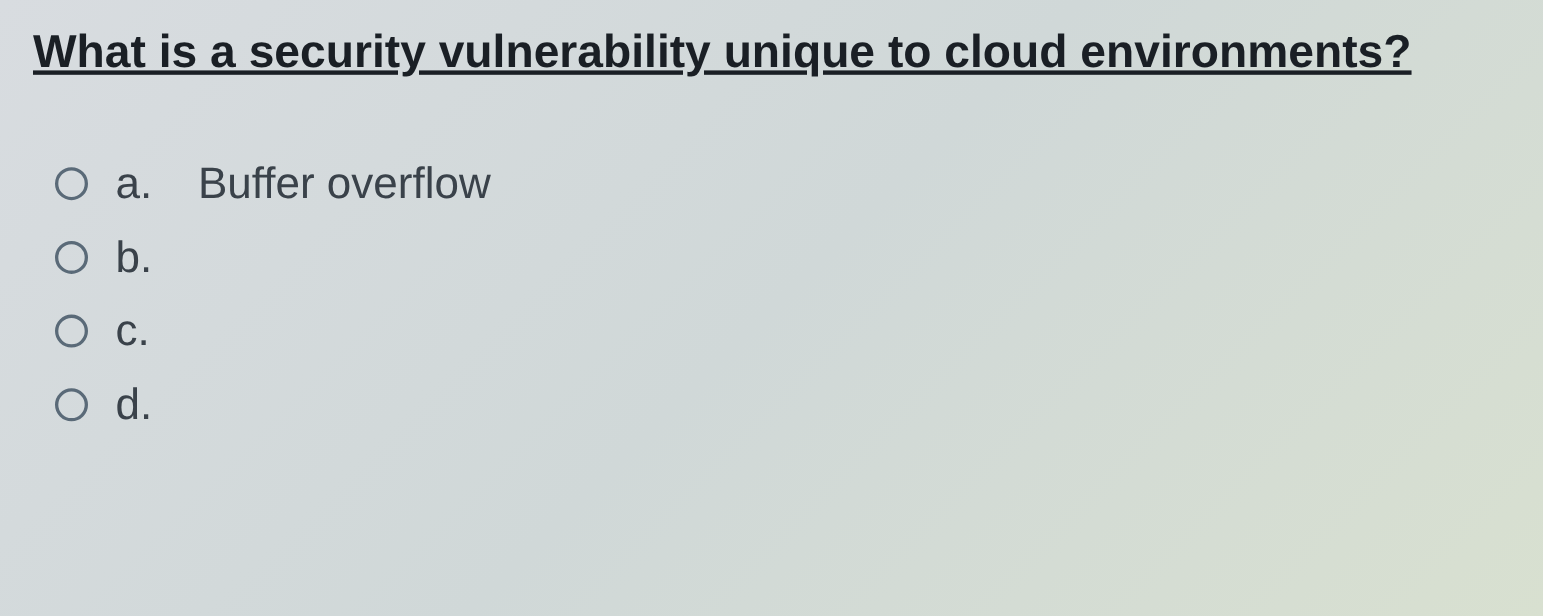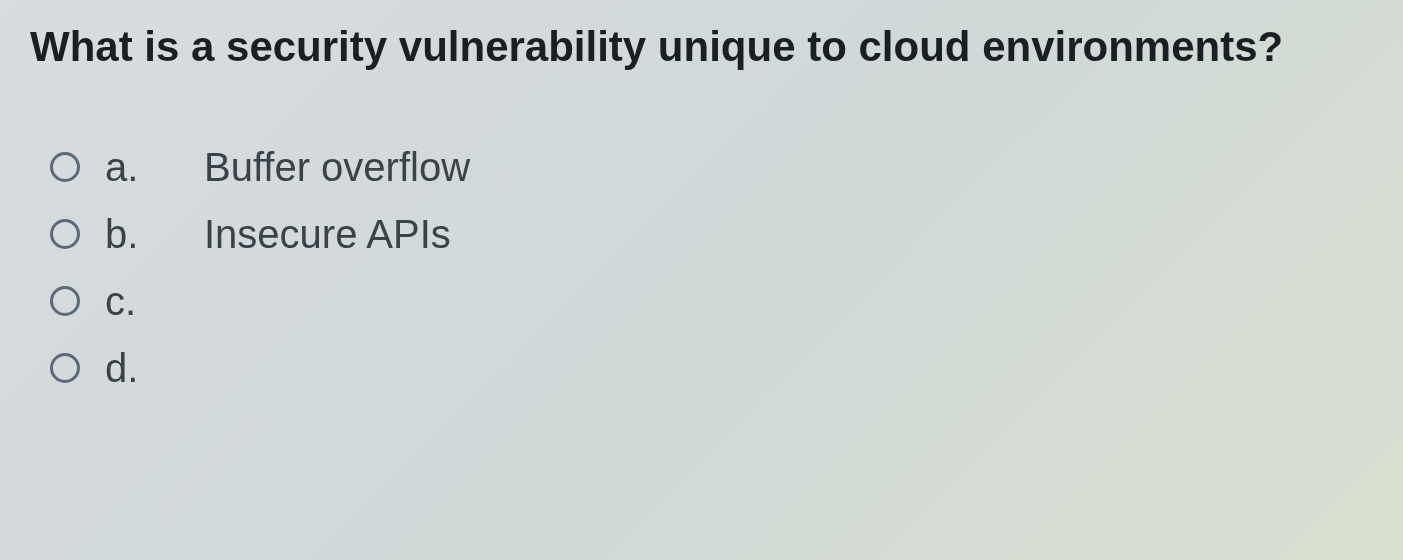--- a/index.html
+++ b/index.html
@@ -15,20 +15,21 @@
       padding: 20px 30px;
       color: #2a2f35;
       overflow: hidden;
     }
     .question-text {
       font-size: 42px;
       font-weight: 700;
       color: #1a1f25;
       margin-bottom: 70px;
       line-height: 1.3;
+      text-decoration: underline;
     }
     .options {
       display: flex;
       flex-direction: column;
       gap: 22px;
       padding-left: 20px;
     }
     .option {
       display: flex;
       align-items: center;
@@ -44,38 +45,36 @@
       flex-shrink: 0;
       background: transparent;
       cursor: pointer;
     }
     .option-letter {
       min-width: 50px;
       color: #3a424a;
     }
     .option-text {
       color: #3a424a;
-      margin-left: 24px;
     }
   </style>
 </head>
 <body>
 
 <div class="question-text">What is a security vulnerability unique to cloud environments?</div>
 
 <div class="options">
   <div class="option">
     <div class="radio"></div>
     <span class="option-letter">a.</span>
     <span class="option-text">Buffer overflow</span>
   </div>
   <div class="option">
     <div class="radio"></div>
     <span class="option-letter">b.</span>
-    <span class="option-text">Insecure APIs</span>
   </div>
   <div class="option">
     <div class="radio"></div>
     <span class="option-letter">c.</span>
   </div>
   <div class="option">
     <div class="radio"></div>
     <span class="option-letter">d.</span>
   </div>
 </div>

